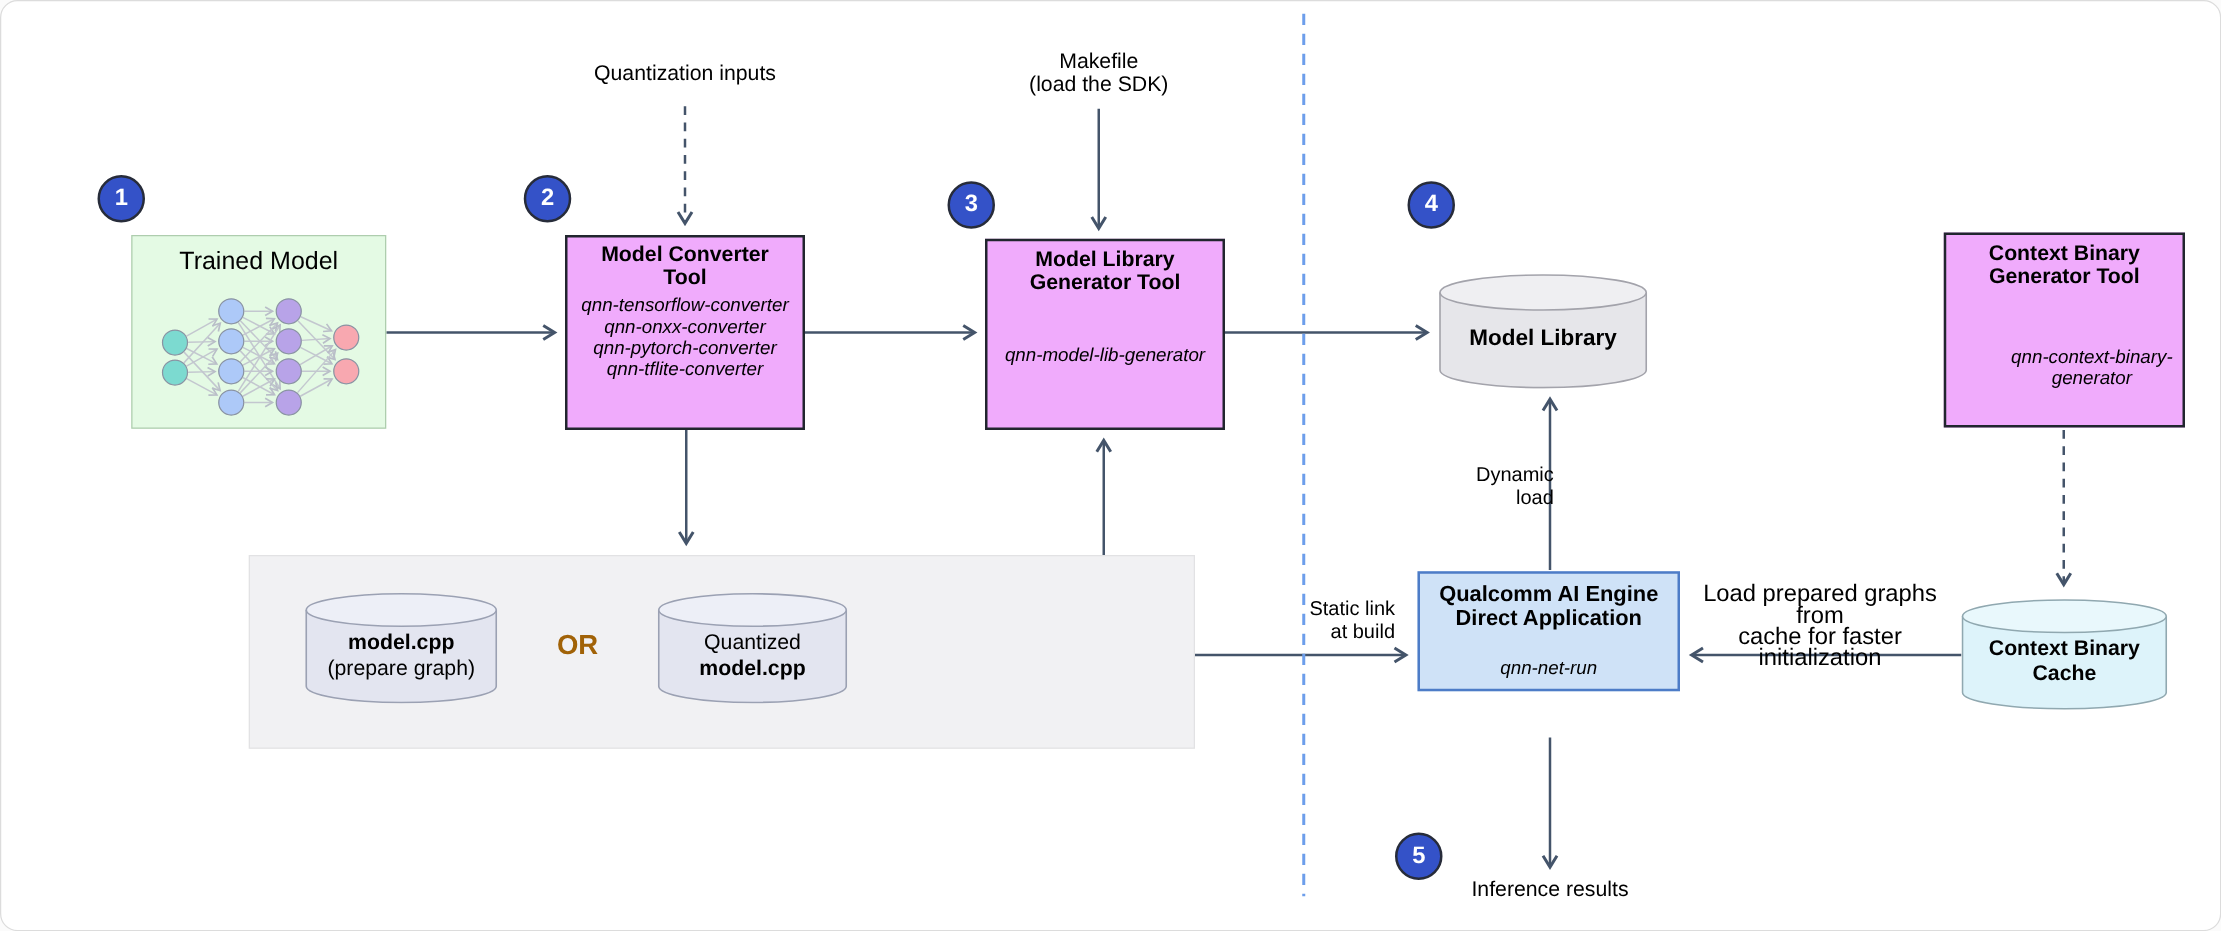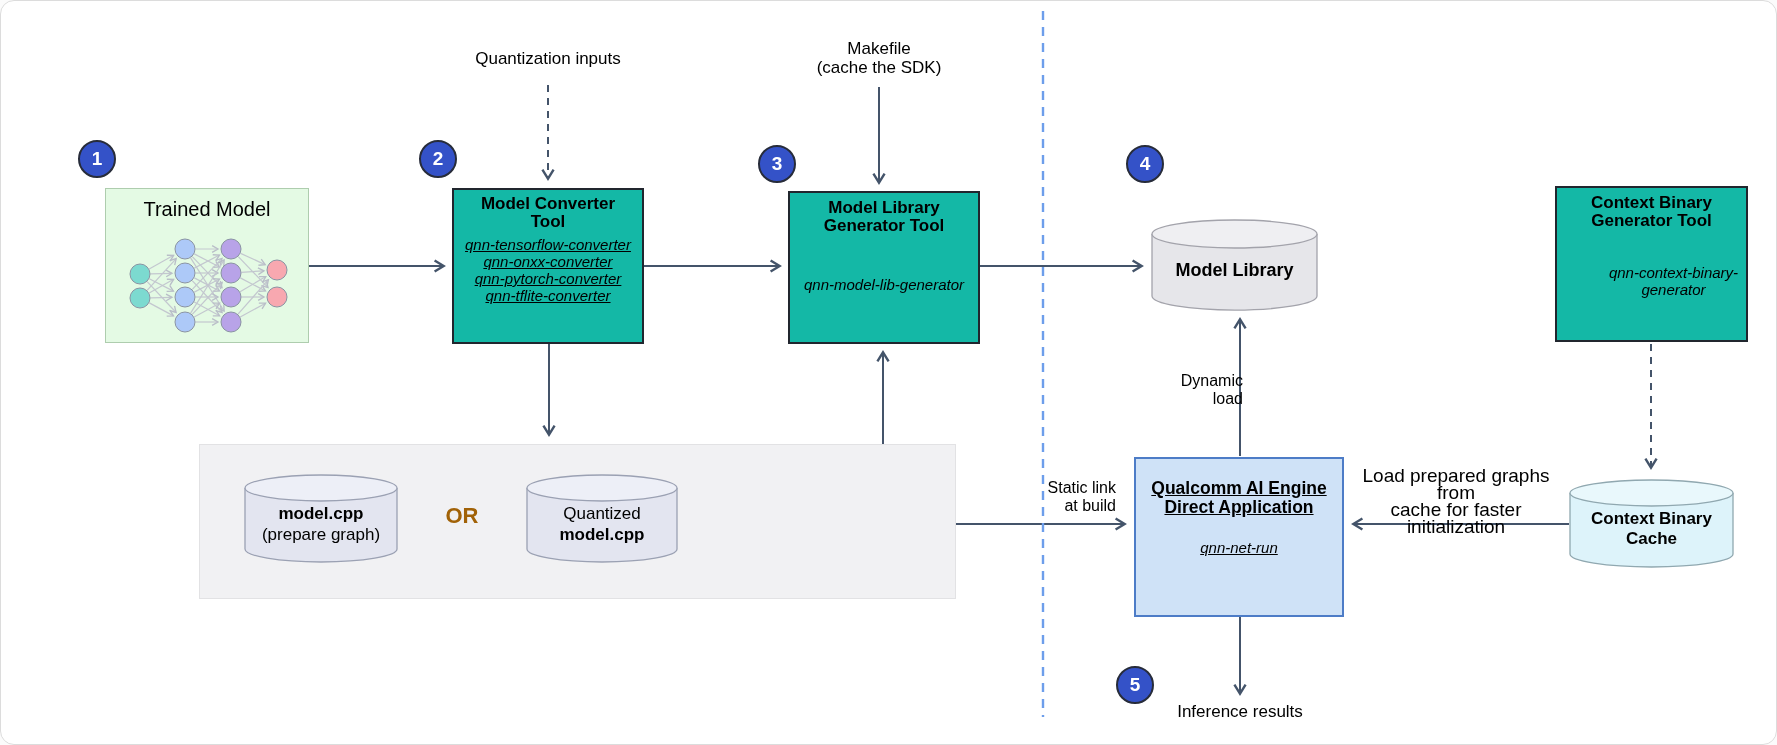--- a/index.html
+++ b/index.html
@@ -14,21 +14,21 @@
   
   .badge{
     position:absolute;width:38px;height:38px;border-radius:50%;
     background:#3452C8;border:2px solid #272c3a;box-sizing:border-box;
     color:#fff;font-weight:bold;font-size:19px;display:flex;align-items:center;justify-content:center;
     z-index:3;
   }
 
   
   .box{position:absolute;box-sizing:border-box;z-index:2;text-align:center;}
-  .box-blue{background:#14b8a6;border:2px solid #21262E;}
+  .box-blue{background:#f0abfc;border:2px solid #21262E;}
   .box-app{background:#CFE2F7;border:2px solid #4D7CC7;}
   .box-green{background:#E4FAE4;border:1px solid #aecdae;}
   .box-title{font-weight:bold;font-size:17px;line-height:18px;}
   .box-cmd{font-style:italic;font-size:15px;line-height:17px;}
 
   .panel-gray{position:absolute;background:#F1F1F3;border:1px solid #e2e2e4;box-sizing:border-box;z-index:0;}
 
   
   .cyl{position:absolute;z-index:2;}
   .cyl svg{position:absolute;left:0;top:0;}
@@ -39,26 +39,26 @@
   }
   .b{font-weight:bold;}
 
   
   .lbl{position:absolute;text-align:center;z-index:2;font-size:17px;line-height:19px;}
   .lbl-sm{font-size:16px;line-height:18px;text-align:right;}
   .or{color:#a16207;font-weight:bold;font-size:22px;}
 
   
   .converter-box{left:451px;top:187px;width:192px;height:156px;padding-top:5px;}
-  .converter-box .box-cmd{margin-top:5px;text-decoration:underline;}
+  .converter-box .box-cmd{margin-top:5px;}
   .libgen-box{left:787px;top:190px;width:192px;height:153px;padding-top:6px;}
   .libgen-box .box-cmd{margin-top:41px;}
   .cbg-box{left:1554px;top:185px;width:193px;height:156px;padding-top:6px;}
-  .cbg-box .box-cmd{margin-top:34px;padding-left:44px;}
-  .app-box{left:1133px;top:456px;width:210px;height:160px;padding-top:20px;text-decoration:underline;}
+  .cbg-box .box-cmd{margin-top:47px;padding-left:44px;}
+  .app-box{left:1133px;top:456px;width:210px;height:96px;padding-top:7px;}
   .app-box .box-title{font-size:17.5px;line-height:19px;}
   .app-box .box-cmd{margin-top:22px;}
   .trained-box{left:104px;top:187px;width:204px;height:155px;}
   .trained-title{padding-top:9px;font-size:20px;}
   #nn{position:absolute;left:10px;top:41px;}
 </style>
 </head>
 <body>
 
 <div class="canvas">
@@ -150,21 +150,21 @@
         <circle cx="115" cy="43" r="10" fill="#B8A3E8" stroke="#8A93A3" stroke-width="1"></circle>
         <circle cx="115" cy="67" r="10" fill="#B8A3E8" stroke="#8A93A3" stroke-width="1"></circle>
         <circle cx="115" cy="92" r="10" fill="#B8A3E8" stroke="#8A93A3" stroke-width="1"></circle>
         <circle cx="161" cy="40" r="10" fill="#F8A8B0" stroke="#8A93A3" stroke-width="1"></circle>
         <circle cx="161" cy="67" r="10" fill="#F8A8B0" stroke="#8A93A3" stroke-width="1"></circle>
       </svg>
   </div>
 
   <div class="lbl" style="left:447px;top:48px;width:200px">Quantization inputs</div>
   <div class="lbl pre" style="left:778px;top:38px;width:200px">Makefile
-(cache the SDK)</div>
+(load the SDK)</div>
 
   <div class="box box-blue converter-box">
     <div class="box-title pre">Model Converter
 Tool</div>
     <div class="box-cmd">
       <div>qnn-tensorflow-converter</div>
       <div>qnn-onxx-converter</div>
       <div>qnn-pytorch-converter</div>
       <div>qnn-tflite-converter</div>
     </div>

